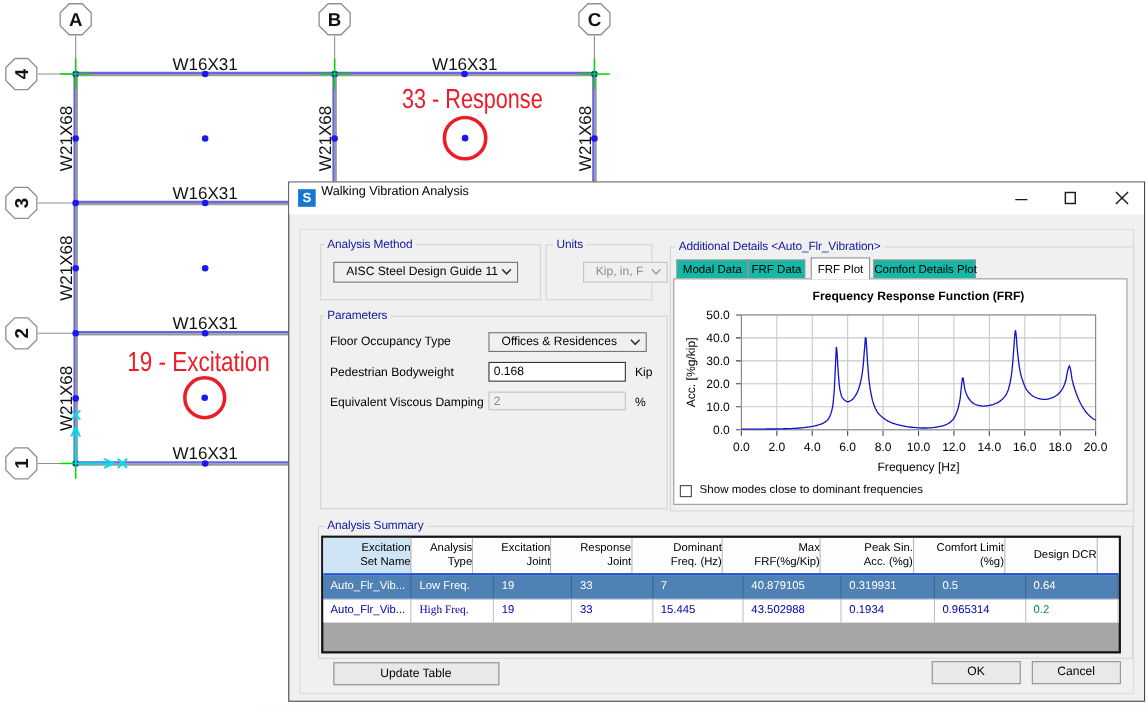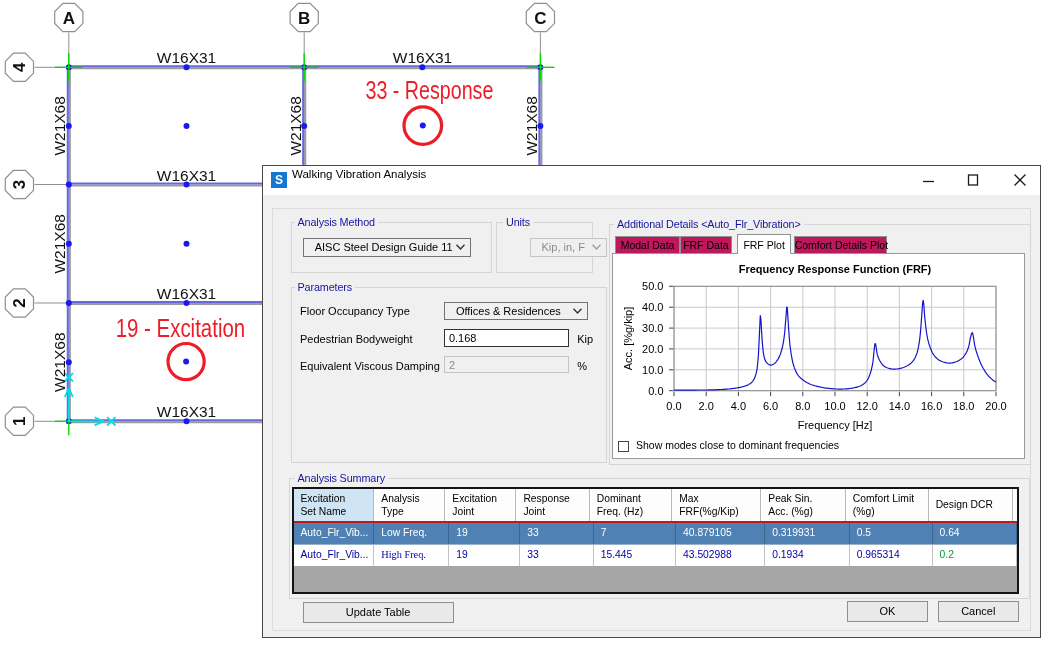--- a/index.html
+++ b/index.html
@@ -10,28 +10,28 @@
 #ttext{position:absolute;left:29px;top:2px;font-size:11.5px;color:#000;}
 .abs{position:absolute;}
 .grp{position:absolute;border:1px solid #d5d5d5;}
 .glab{position:absolute;font-size:10.8px;letter-spacing:-0.12px;color:#15159e;background:#f0f0f0;padding:0 3px;line-height:11px;}
 .lbl{position:absolute;font-size:11px;color:#000;}
 .combo{position:absolute;background:#f0f0f0;border:1px solid #747474;font-size:11px;color:#000;padding:2px 0 0 11px;box-sizing:border-box;}
 .combo.dis{border-color:#c4c4c4;color:#8a8a8a;background:#efefef;margin-left:20px;}
 .chev{position:absolute;right:5px;top:5px;width:9px;height:6px;}
 .inp{position:absolute;background:#fff;border:1.5px solid #333;font-size:11px;color:#000;padding:2px 0 0 4px;box-sizing:border-box;}
 .inp.dis{background:#f0f0f0;border:1px solid #c4c4c4;color:#8a8a8a;}
-.tab{position:absolute;top:70px;height:17px;background:#be185d;border:1px solid #919191;border-bottom:none;box-sizing:border-box;white-space:nowrap;overflow:visible;font-size:10.5px;color:#000;text-align:center;line-height:16px;}
+.tab{position:absolute;top:70px;height:17px;background:#14b8a6;border:1px solid #919191;border-bottom:none;box-sizing:border-box;white-space:nowrap;overflow:visible;font-size:10.5px;color:#000;text-align:center;line-height:16px;}
 #tabactive{top:68px;height:20px;background:#fff;z-index:5;line-height:20px;}
 #tpanel{position:absolute;left:349px;top:86.5px;width:411px;height:204px;background:#fff;border:1px solid #989898;}
 .btn{position:absolute;height:21px;background:#e9e9e9;border:1px solid #8f8f8f;box-sizing:border-box;font-size:11px;color:#000;text-align:center;line-height:19px;}
 #cbx{position:absolute;left:354.5px;top:274.5px;width:9px;height:9px;background:#fff;border:1px solid #444;}
 #cbxl{position:absolute;left:373px;top:272.5px;font-size:10.5px;color:#000;}
 #tbl{position:absolute;left:28.5px;top:320.5px;width:723.5px;height:103px;border:2px solid #141414;background:#a6a6a6;}
-.hrow{display:flex;height:32px;background:#fdfdfd;border-bottom:2px solid #b91c1c;}
+.hrow{display:flex;height:32px;background:#fdfdfd;border-bottom:2px solid #1d4ed8;text-align:right;}
 .hc{box-sizing:border-box;border-right:1px solid #b9b9b9;font-size:10.3px;line-height:13px;padding:3px 0 0 7px;color:#000;}
 .r1{display:flex;height:21px;background:#4f81b4;border-bottom:1px solid #9ab2c8;}
 .r1 .c{color:#fff;border-right:1px solid #3c668f;}
 .r2{display:flex;height:21px;background:#fff;}
 .r2 .c{color:#0000a6;border-right:1px solid #c3c3c3;}
 .c{box-sizing:border-box;font-size:10.3px;line-height:20px;padding:0 0 0 7px;}
 </style></head>
 <body>
 <div id="page">
 <svg id="plan" width="1043" height="646" viewBox="0 0 1043 646">
@@ -219,21 +219,21 @@
 <text font-size="11" fill="#000" text-anchor="middle" transform="translate(19.7,85.5) rotate(-90)">Acc. [%g/kip]</text>
 <polyline points="62.0,137.1 62.6,137.1 63.3,137.1 63.9,137.1 64.6,137.1 65.2,137.1 65.9,137.1 66.5,137.1 67.2,137.1 67.8,137.1 68.4,137.1 69.1,137.1 69.7,137.1 70.4,137.1 71.0,137.1 71.7,137.1 72.3,137.1 72.9,137.1 73.6,137.1 74.2,137.1 74.9,137.1 75.5,137.1 76.2,137.1 76.8,137.1 77.5,137.1 78.1,137.1 78.7,137.1 79.4,137.1 80.0,137.1 80.7,137.1 81.3,137.1 82.0,137.1 82.6,137.1 83.3,137.1 83.9,137.1 84.5,137.1 85.2,137.0 85.8,137.0 86.5,137.0 87.1,137.0 87.8,137.0 88.4,137.0 89.0,137.0 89.7,137.0 90.3,137.0 91.0,137.0 91.6,137.0 92.3,137.0 92.9,137.0 93.6,137.0 94.2,137.0 94.8,137.0 95.5,137.0 96.1,136.9 96.8,136.9 97.4,136.9 98.1,136.9 98.7,136.9 99.4,136.9 100.0,136.9 100.6,136.8 101.3,136.8 101.9,136.8 102.6,136.8 103.2,136.8 103.9,136.7 104.5,136.7 105.1,136.7 105.8,136.7 106.4,136.6 107.1,136.6 107.7,136.6 108.4,136.5 109.0,136.5 109.7,136.5 110.3,136.4 110.9,136.4 111.6,136.4 112.2,136.3 112.9,136.3 113.5,136.2 114.2,136.2 114.8,136.1 115.5,136.1 116.1,136.0 116.7,136.0 117.4,135.9 118.0,135.8 118.7,135.8 119.3,135.7 120.0,135.6 120.6,135.5 121.2,135.4 121.9,135.4 122.5,135.3 123.2,135.2 123.8,135.1 124.5,135.0 125.1,134.9 125.8,134.8 126.4,134.7 127.0,134.6 127.7,134.4 128.3,134.3 129.0,134.2 129.6,134.0 130.3,133.8 130.9,133.7 131.6,133.5 132.2,133.3 132.8,133.1 133.5,132.9 134.1,132.7 134.8,132.4 135.4,132.1 136.1,131.8 136.7,131.5 137.3,131.1 138.0,130.7 138.6,130.3 139.3,129.8 139.9,129.2 140.6,128.4 141.2,127.5 141.9,126.4 142.5,125.2 143.1,123.7 143.8,121.7 144.4,119.2 145.1,115.9 145.7,110.3 146.4,102.4 147.0,90.2 147.7,75.1 148.3,62.4 148.9,66.3 149.6,78.8 150.2,88.0 150.9,96.1 151.5,101.0 152.2,104.0 152.8,106.3 153.4,107.9 154.1,109.0 154.7,109.7 155.4,110.4 156.0,110.9 156.7,111.3 157.3,111.8 158.0,112.1 158.6,112.2 159.2,112.2 159.9,112.0 160.5,111.7 161.2,111.3 161.8,111.0 162.5,110.5 163.1,110.0 163.8,109.3 164.4,108.5 165.0,107.6 165.7,106.6 166.3,105.6 167.0,104.4 167.6,103.0 168.3,101.4 168.9,99.6 169.5,97.5 170.2,95.0 170.8,92.1 171.5,88.6 172.1,84.5 172.8,78.8 173.4,70.6 174.1,62.6 174.7,54.2 175.3,54.6 176.0,65.5 176.6,75.4 177.3,84.5 177.9,91.8 178.6,97.0 179.2,101.4 179.9,105.1 180.5,108.1 181.1,110.8 181.8,113.0 182.4,114.9 183.1,116.6 183.7,118.1 184.4,119.4 185.0,120.6 185.6,121.6 186.3,122.5 186.9,123.3 187.6,124.0 188.2,124.6 188.9,125.3 189.5,125.8 190.2,126.4 190.8,126.8 191.4,127.3 192.1,127.8 192.7,128.2 193.4,128.6 194.0,129.0 194.7,129.4 195.3,129.8 196.0,130.1 196.6,130.4 197.2,130.8 197.9,131.0 198.5,131.3 199.2,131.6 199.8,131.8 200.5,132.0 201.1,132.2 201.7,132.4 202.4,132.6 203.0,132.8 203.7,133.0 204.3,133.1 205.0,133.3 205.6,133.4 206.3,133.6 206.9,133.7 207.5,133.9 208.2,134.0 208.8,134.1 209.5,134.3 210.1,134.4 210.8,134.5 211.4,134.7 212.1,134.8 212.7,134.9 213.3,135.0 214.0,135.1 214.6,135.2 215.3,135.2 215.9,135.3 216.6,135.4 217.2,135.4 217.8,135.5 218.5,135.6 219.1,135.6 219.8,135.7 220.4,135.7 221.1,135.8 221.7,135.8 222.4,135.9 223.0,135.9 223.6,136.0 224.3,136.0 224.9,136.0 225.6,136.1 226.2,136.1 226.9,136.1 227.5,136.1 228.2,136.1 228.8,136.1 229.4,136.1 230.1,136.1 230.7,136.1 231.4,136.0 232.0,136.0 232.7,136.0 233.3,135.9 233.9,135.9 234.6,135.8 235.2,135.8 235.9,135.7 236.5,135.7 237.2,135.6 237.8,135.5 238.5,135.4 239.1,135.3 239.7,135.2 240.4,135.1 241.0,135.0 241.7,134.9 242.3,134.7 243.0,134.6 243.6,134.4 244.3,134.3 244.9,134.1 245.5,133.9 246.2,133.7 246.8,133.5 247.5,133.2 248.1,133.0 248.8,132.7 249.4,132.4 250.0,132.0 250.7,131.7 251.3,131.2 252.0,130.8 252.6,130.2 253.3,129.6 253.9,128.9 254.6,128.1 255.2,127.3 255.8,126.2 256.5,125.0 257.1,123.5 257.8,121.8 258.4,120.0 259.1,117.8 259.7,115.2 260.4,112.1 261.0,108.5 261.6,102.5 262.3,95.6 262.9,90.8 263.6,90.8 264.2,94.8 264.9,99.6 265.5,102.2 266.1,104.1 266.8,105.7 267.4,107.1 268.1,108.3 268.7,109.3 269.4,110.2 270.0,111.0 270.7,111.8 271.3,112.4 271.9,113.0 272.6,113.5 273.2,113.9 273.9,114.2 274.5,114.5 275.2,114.8 275.8,115.0 276.5,115.2 277.1,115.4 277.7,115.6 278.4,115.7 279.0,115.8 279.7,116.0 280.3,116.1 281.0,116.2 281.6,116.2 282.2,116.2 282.9,116.2 283.5,116.1 284.2,116.0 284.8,116.0 285.5,115.9 286.1,115.8 286.8,115.7 287.4,115.6 288.0,115.4 288.7,115.3 289.3,115.1 290.0,115.0 290.6,114.8 291.3,114.5 291.9,114.3 292.6,114.0 293.2,113.8 293.8,113.5 294.5,113.2 295.1,112.8 295.8,112.5 296.4,112.1 297.1,111.7 297.7,111.2 298.3,110.7 299.0,110.1 299.6,109.5 300.3,108.9 300.9,108.2 301.6,107.4 302.2,106.4 302.9,105.3 303.5,104.0 304.1,102.6 304.8,100.9 305.4,98.6 306.1,95.8 306.7,92.5 307.4,88.6 308.0,83.6 308.7,76.4 309.3,68.5 309.9,60.1 310.6,50.2 311.2,47.1 311.9,52.5 312.5,61.3 313.2,68.8 313.8,74.0 314.4,78.9 315.1,83.0 315.7,86.2 316.4,88.8 317.0,91.0 317.7,92.9 318.3,94.7 319.0,96.5 319.6,98.0 320.2,99.5 320.9,100.7 321.5,101.6 322.2,102.5 322.8,103.3 323.5,104.0 324.1,104.7 324.8,105.3 325.4,105.9 326.0,106.4 326.7,106.9 327.3,107.2 328.0,107.6 328.6,107.9 329.3,108.2 329.9,108.5 330.5,108.7 331.2,109.0 331.8,109.2 332.5,109.4 333.1,109.5 333.8,109.7 334.4,109.8 335.1,109.9 335.7,110.0 336.3,110.0 337.0,110.1 337.6,110.1 338.3,110.1 338.9,110.1 339.6,110.0 340.2,109.9 340.9,109.8 341.5,109.6 342.1,109.4 342.8,109.2 343.4,109.0 344.1,108.8 344.7,108.5 345.4,108.3 346.0,107.9 346.6,107.6 347.3,107.2 347.9,106.8 348.6,106.4 349.2,105.9 349.9,105.4 350.5,104.8 351.2,104.1 351.8,103.3 352.4,102.5 353.1,101.6 353.7,100.7 354.4,99.5 355.0,98.2 355.7,96.6 356.3,94.8 357.0,92.7 357.6,89.4 358.2,85.9 358.9,82.9 359.5,80.8 360.2,79.7 360.8,81.0 361.5,84.4 362.1,88.5 362.7,92.4 363.4,95.1 364.0,97.4 364.7,99.5 365.3,101.5 366.0,103.4 366.6,105.2 367.3,106.9 367.9,108.5 368.5,110.0 369.2,111.4 369.8,112.7 370.5,114.0 371.1,115.2 371.8,116.3 372.4,117.4 373.1,118.4 373.7,119.3 374.3,120.3 375.0,121.1 375.6,122.0 376.3,122.8 376.9,123.5 377.6,124.1 378.2,124.7 378.8,125.3 379.5,125.9 380.1,126.4 380.8,127.0 381.4,127.4 382.1,127.9 382.7,128.3 383.4,128.6 384.0,128.9" fill="none" stroke="#1414cc" stroke-width="1.2"></polyline>
 </svg>
 <div id="cbx"></div>
       <div id="cbxl">Show modes close to dominant frequencies</div>
 <div class="grp" style="left:25.7px;top:312px;width:739px;height:119px"></div>
 <div class="glab" style="left:31.5px;top:306.5px">Analysis Summary</div>
 <div id="tbl">
 <div class="hrow">
 <div class="hc" style="width:80.8px;background:#cfe4f5;">Excitation<br>Set Name</div>
-<div class="hc" style="width:71px;">Analysis<br>Type</div>
+<div class="hc" style="width:56px;">Analysis<br>Type</div>
 <div class="hc" style="width:71.1px;">Excitation<br>Joint</div>
 <div class="hc" style="width:73.4px;">Response<br>Joint</div>
 <div class="hc" style="width:82.4px;">Dominant<br>Freq. (Hz)</div>
 <div class="hc" style="width:89.1px;">Max<br>FRF(%g/Kip)</div>
 <div class="hc" style="width:84.6px;">Peak Sin.<br>Acc. (%g)</div>
 <div class="hc" style="width:82.8px;">Comfort Limit<br>(%g)</div>
 <div class="hc" style="width:84.3px;">
             <div style="padding-top:6px">Design DCR</div>
           </div>
 </div>

